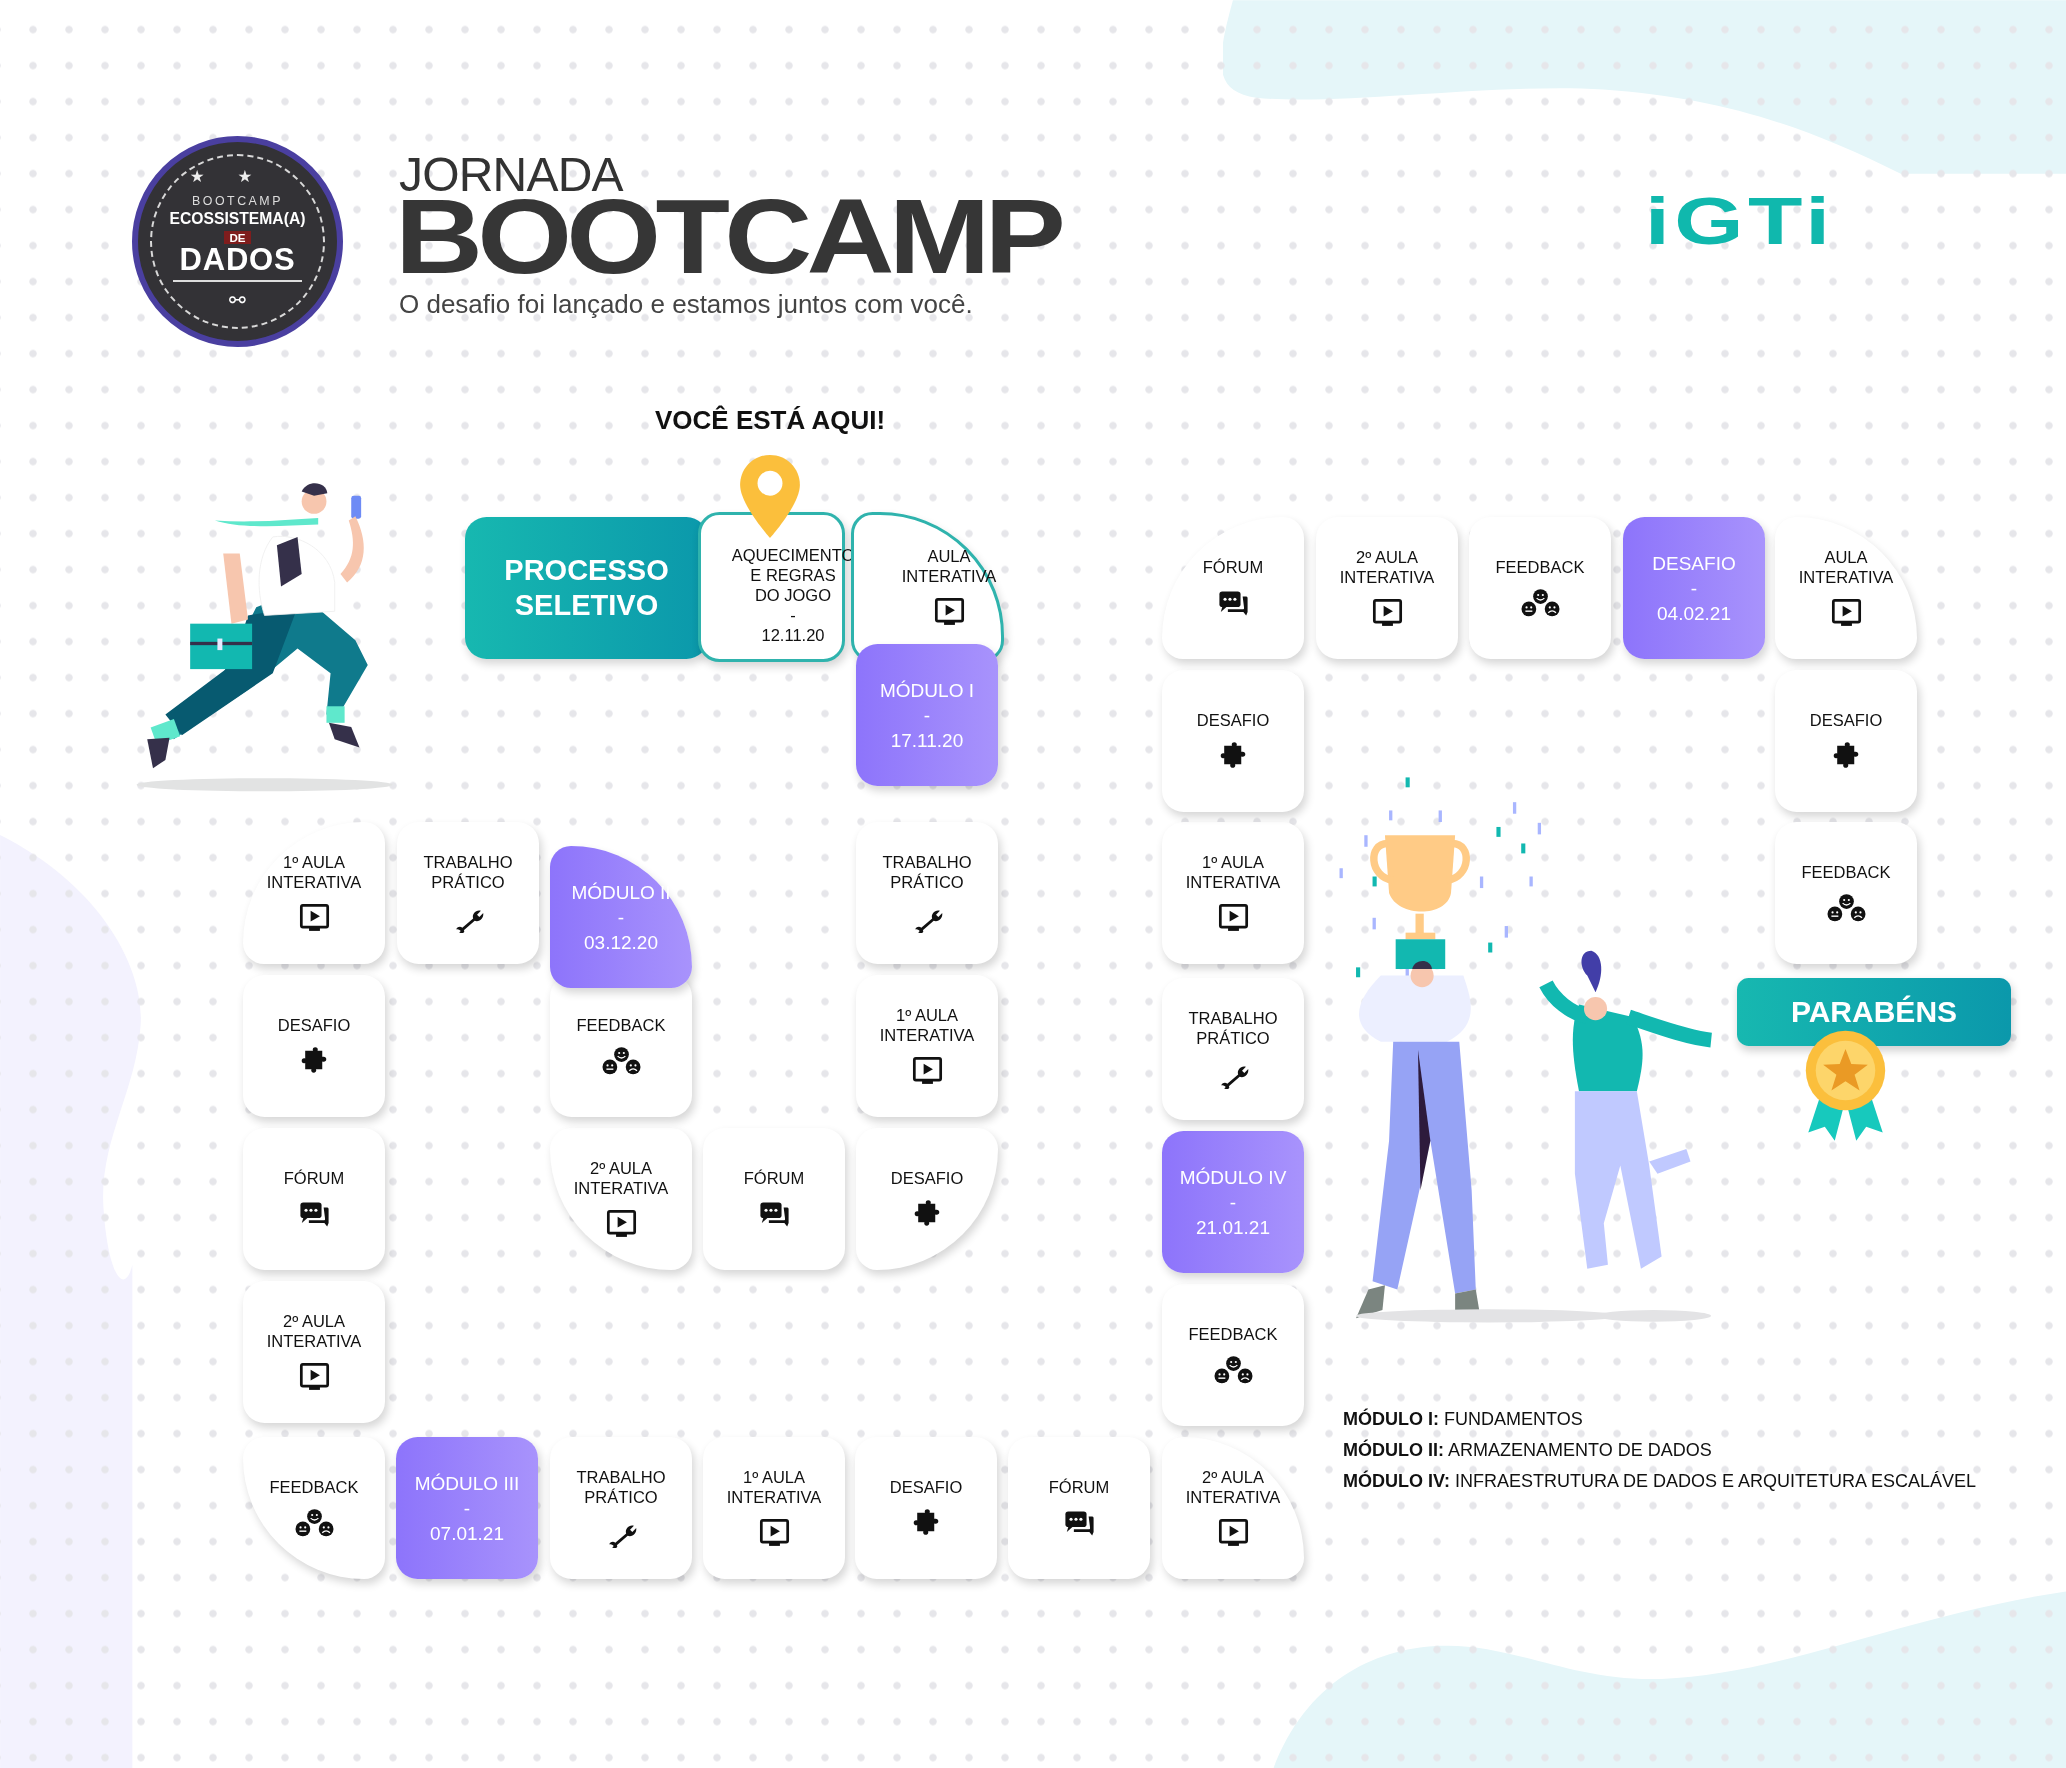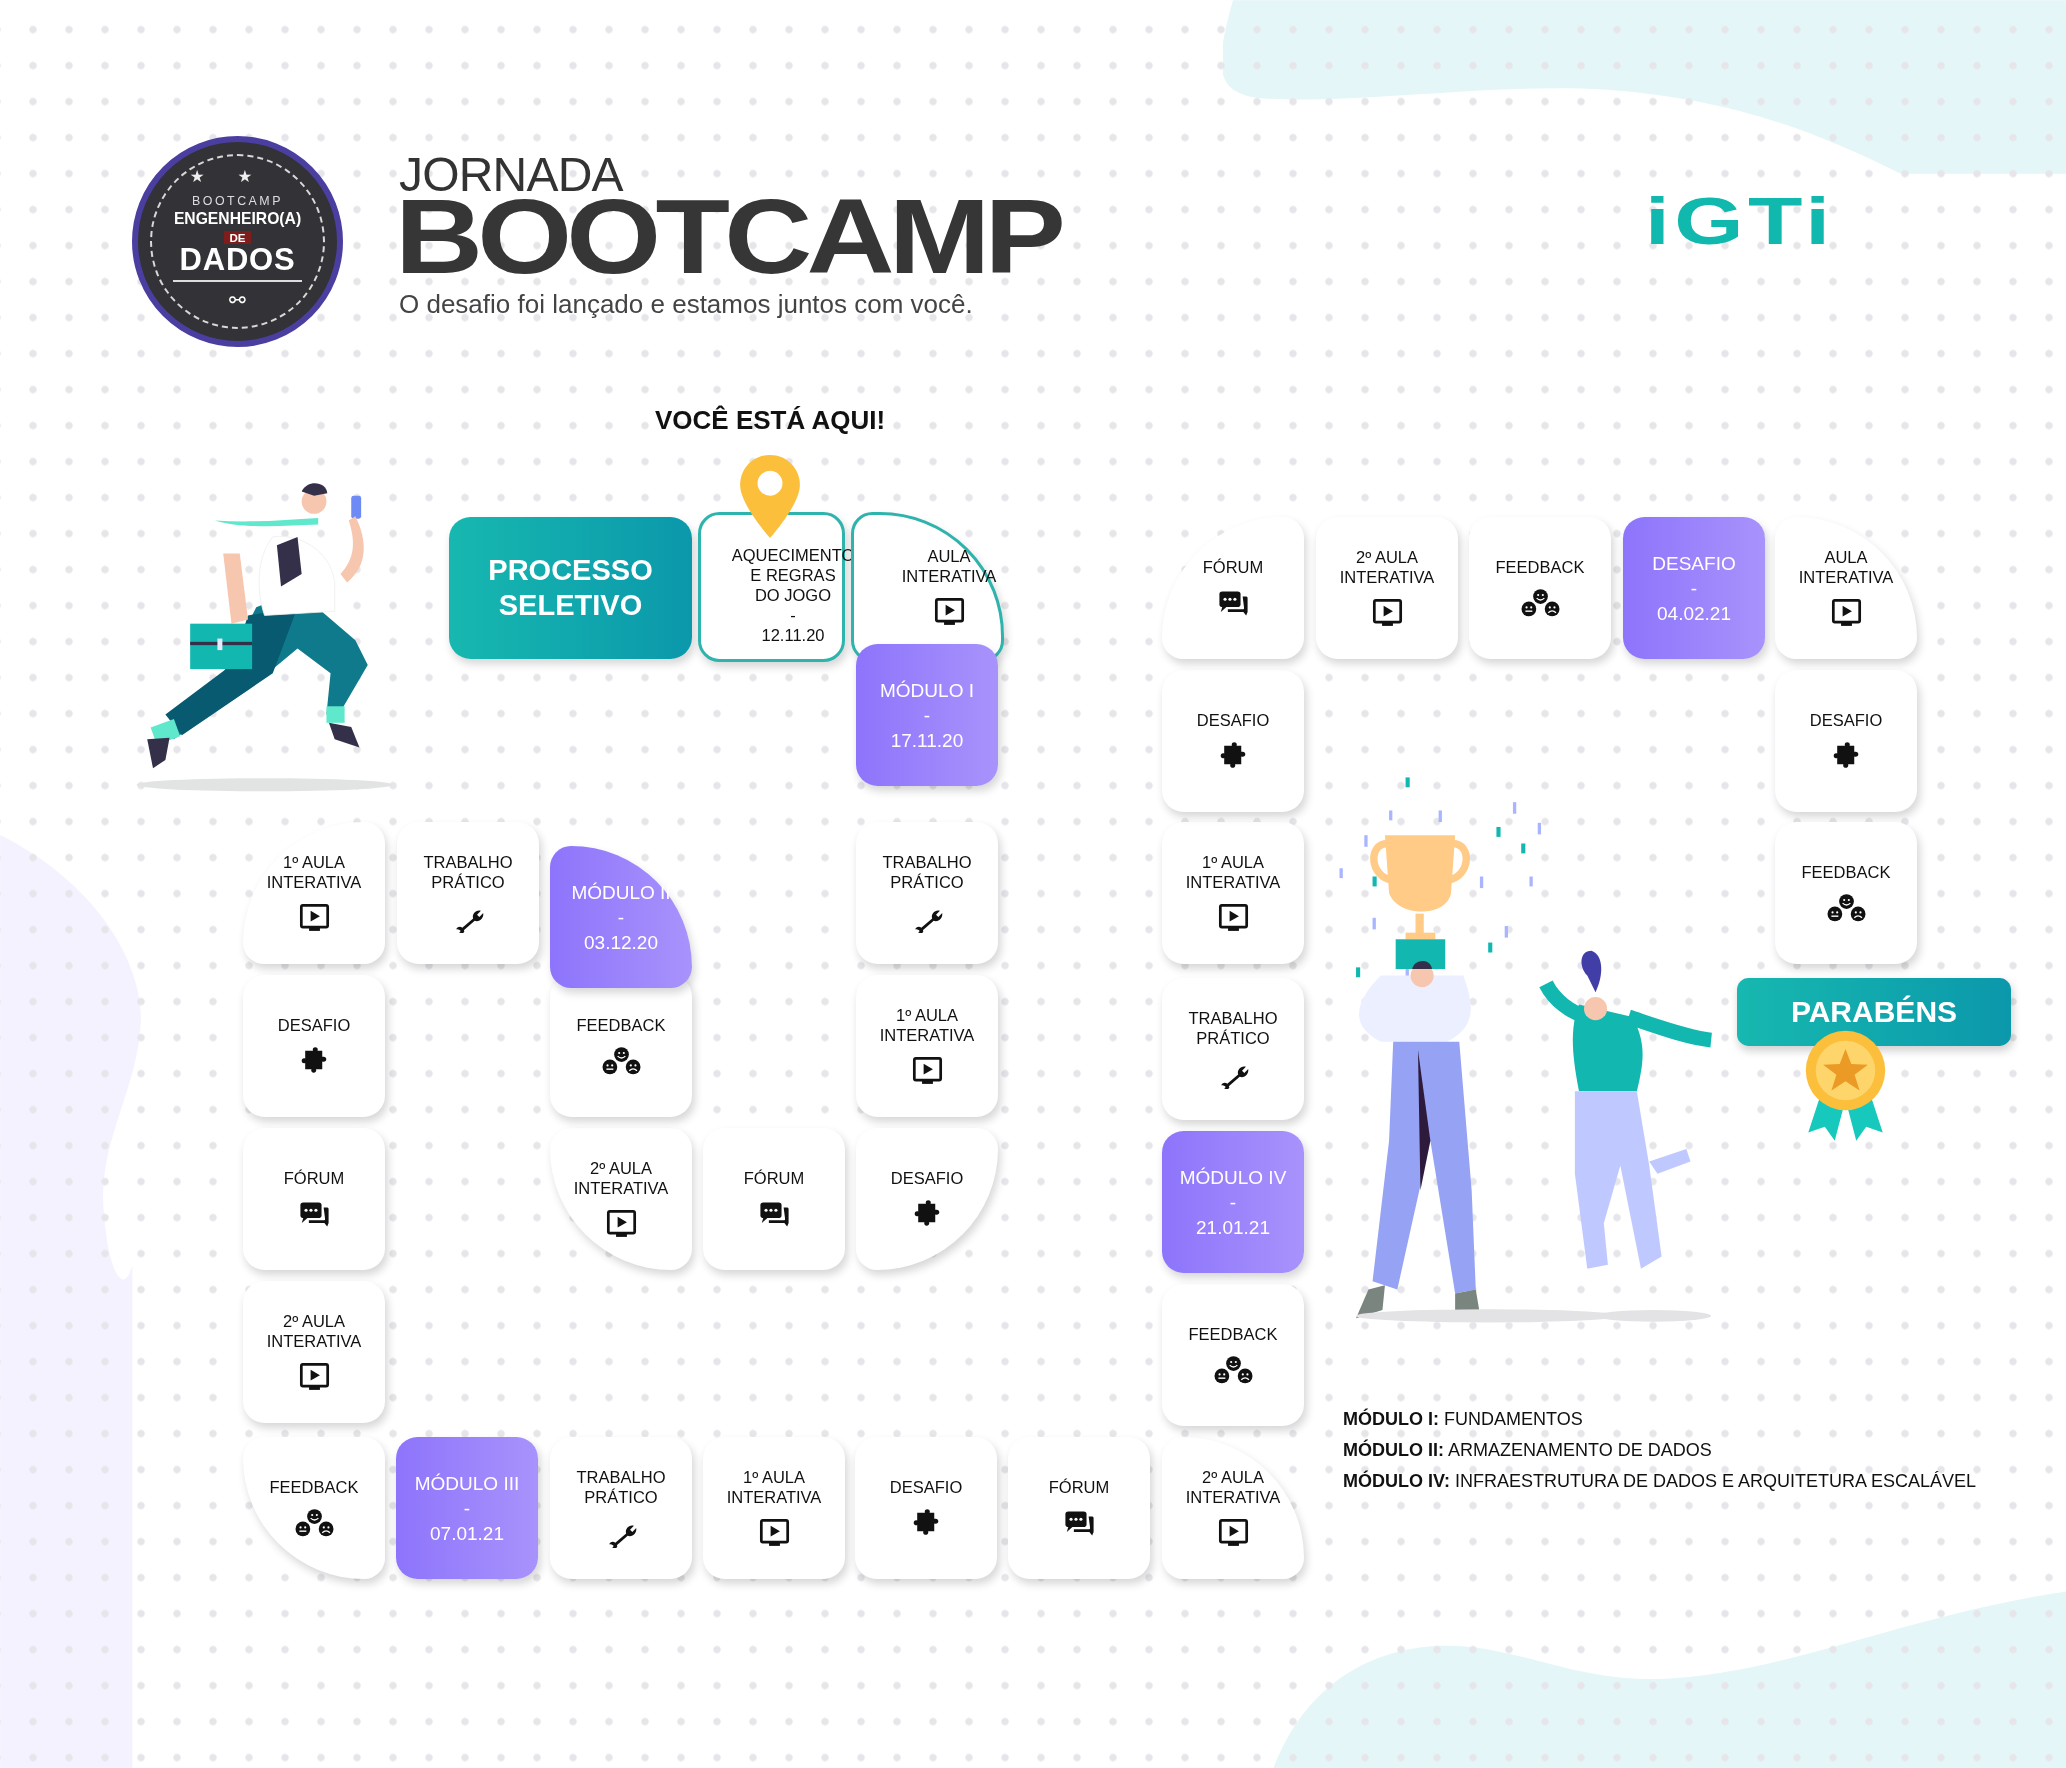--- a/index.html
+++ b/index.html
@@ -52,21 +52,21 @@
     display:flex; flex-direction:column; align-items:center; justify-content:center;
     text-align:center; font-size:16.5px; line-height:20px; color:#111;
     cursor:pointer;
   }
   .tile .lbl { white-space:pre-line; margin-bottom:11.6px; }
   .tile.mod { background:linear-gradient(90deg,#8d74fb,#a893fc); color:#fff; font-size:19px; line-height:25px; }
   .tile.mod .lbl { margin-bottom:0; }
   .tile.teal-outline { border:3.3px solid #2fb3ad;padding-left:43px; }
   .tile.big-teal {
     width:243px; background:linear-gradient(90deg,#17b8b0,#0b98ab); color:#fff;
-    font-size:29px; line-height:35px; font-weight:bold;
+    font-size:29px; line-height:35px; font-weight:bold;margin-left:16px;
   }
   .tile.big-teal .lbl { margin-bottom:0; }
   
   .c-tr { border-top-right-radius:124px; }
   .c-tl { border-top-left-radius:124px; }
   .c-bl { border-bottom-left-radius:124px; }
   .c-br { border-bottom-right-radius:124px; }
 
   .ic { width:31px; height:31px; display:block; }
 
@@ -96,21 +96,21 @@
 </svg>
 <svg class="blob" style="left:1273px;top:1583px;" width="794" height="186" viewBox="0 0 960 225">
   <path d="M0 225 C 40 120, 120 80, 200 76 C 290 72, 360 120, 470 116 C 620 110, 760 40, 960 10 L 960 225 Z" fill="#e5f6f9"></path>
 </svg>
 
 <div class="dots"></div>
 
 <div class="badge">
   <span class="stars">★★</span>
   <span class="b1">BOOTCAMP</span>
-  <span class="b2">ENGENHEIRO(A)</span>
+  <span class="b2">ECOSSISTEMA(A)</span>
   <span class="b3">DE</span>
   <span class="b4">DADOS</span>
   <span class="b5">⚯</span>
 </div>
 <div class="title-small">JORNADA</div>
 <div class="title-big">BOOTCAMP</div>
 <div class="subtitle">O desafio foi lançado e estamos juntos com você.</div>
 <div class="igti">iGTi</div>
 
 <svg class="illus" style="left:132px;top:475px;" width="265" height="318" viewBox="0 0 320 385">

